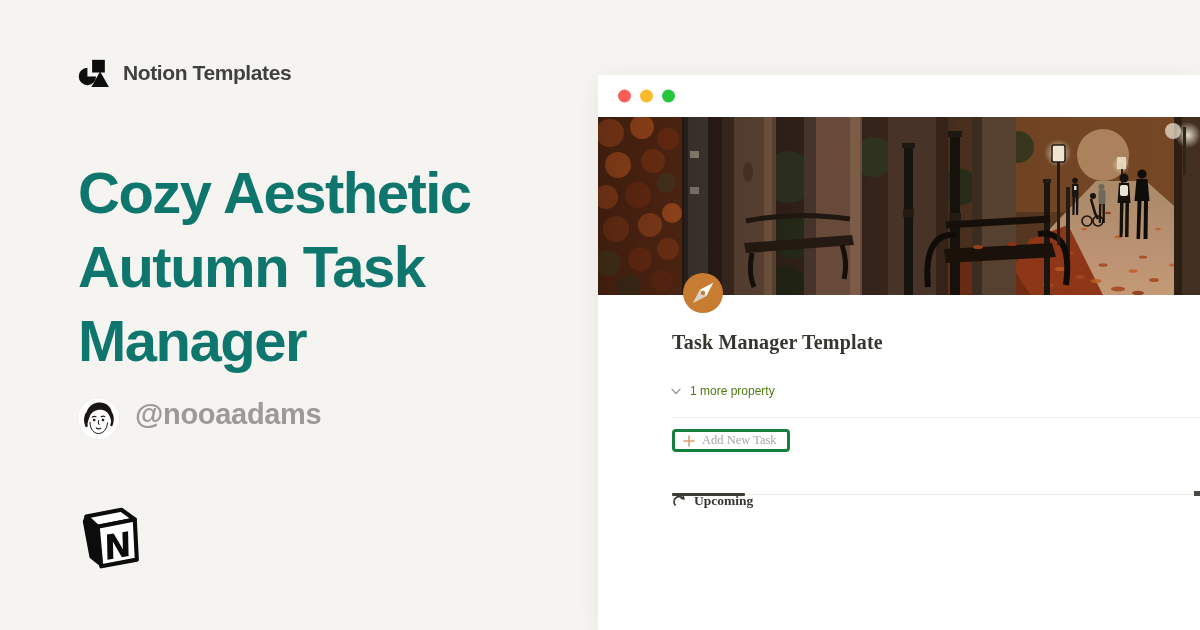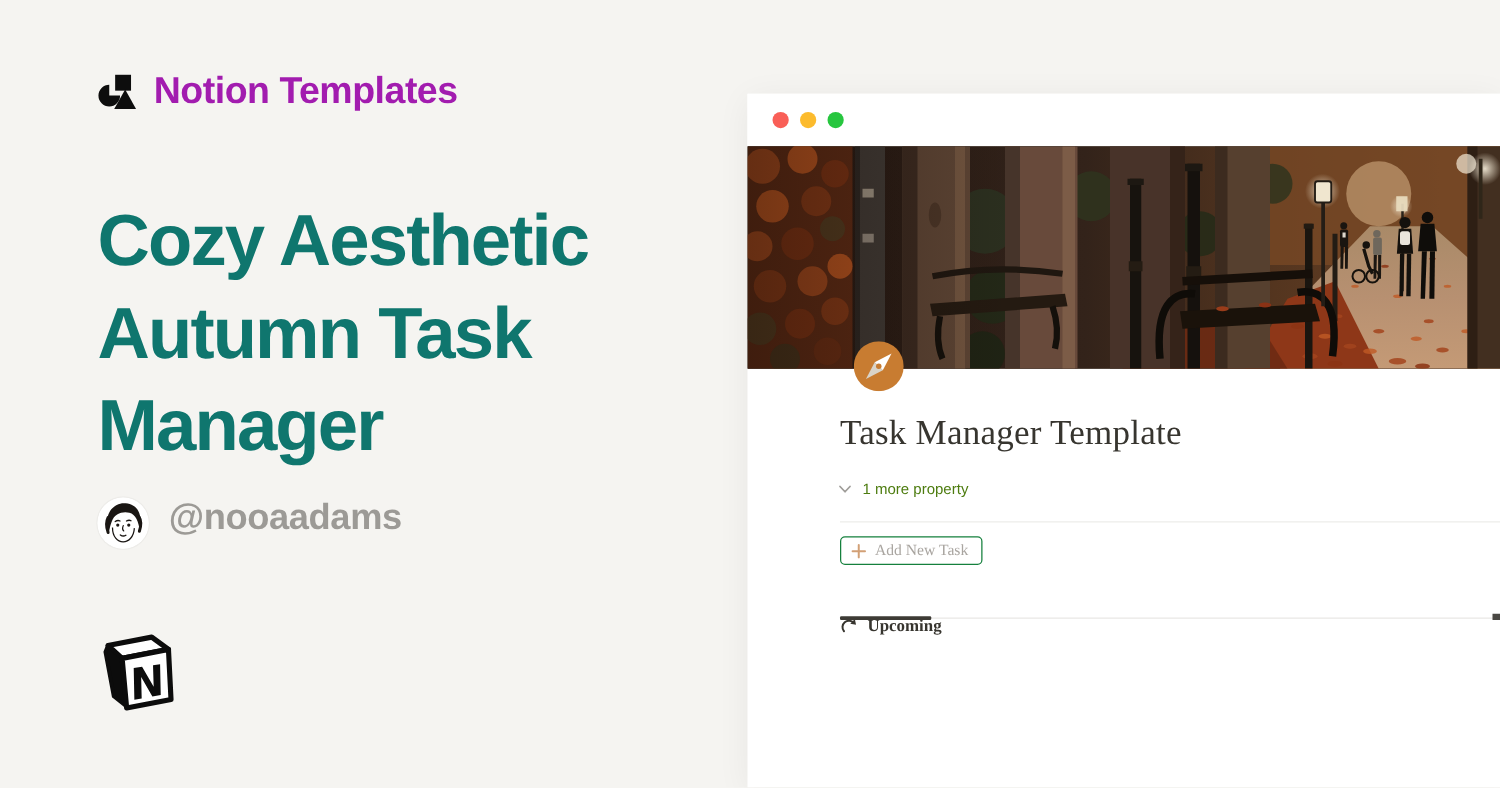--- a/index.html
+++ b/index.html
@@ -5,21 +5,21 @@
   * { margin:0; padding:0; box-sizing:border-box; }
   html,body { width:1200px; height:630px; }
   body {
     position:relative; overflow:hidden;
     background:#f5f4f1;
     font-family:"Liberation Sans","DejaVu Sans",sans-serif;
   }
   
   .brand { position:absolute; left:78px; top:56px; display:flex; align-items:center; gap:13px; }
   .brand svg { display:block; }
-  .brand-name { font-size:30px; font-weight:800; color:#a21caf; letter-spacing:-0.4px; }
+  .brand-name { font-size:21px; font-weight:800; color:#404040; letter-spacing:-0.4px; }
 
   .hero-title {
     position:absolute; left:78px; top:156px; width:480px;
     font-size:58px; line-height:1.28; font-weight:800;
     color:#0f766e; letter-spacing:-1.5px;
   }
 
   .author { position:absolute; left:78px; top:398px; display:flex; align-items:flex-start; gap:16px; }
   .avatar { width:41px; height:41px; border-radius:50%; background:#ffffff; overflow:hidden; box-shadow:0 0 0 1px rgba(0,0,0,0.03); }
   .author-handle { font-size:29px; font-weight:700; color:#9c9a96; letter-spacing:-0.3px; }
@@ -40,36 +40,36 @@
 
   .cover { position:relative; width:602px; height:178px; overflow:hidden; background:#32241a; }
   .cover svg { display:block; width:100%; height:100%; }
 
   .page-icon { position:absolute; left:85px; top:198px; width:40px; height:40px; }
   .page-icon svg { display:block; }
 
   .page-title {
     position:absolute; left:74px; top:256px;
     font-family:"Liberation Serif","DejaVu Serif",serif;
-    font-size:28px; font-weight:400; color:#37352f; letter-spacing:0.2px;
+    font-size:20px; font-weight:700; color:#37352f; letter-spacing:0.2px;
   }
 
   .prop-toggle {
     position:absolute; left:73px; top:309px;
     display:flex; align-items:center; gap:9px;
     font-size:12px; color:#4d7c0f;
   }
   .prop-toggle svg { display:block; }
 
   .divider { position:absolute; left:74px; right:0; top:342px; height:1px; background:#ededea; }
 
   .add-task {
     position:absolute; left:74px; top:354px; height:23px;
     display:inline-flex; align-items:center; gap:7px; padding:0 10px 0 8px;
-    background:#fff; border:1px solid #15803d; border-radius:4px; cursor:pointer;
+    background:#fff; border:3px solid #15803d; border-radius:4px; cursor:pointer;
     font-family:"Liberation Serif","DejaVu Serif",serif;
     font-size:12.5px; color:#a9a5a0;
   }
   .add-task svg { display:block; }
 
   .tab-row { position:absolute; left:74px; top:418px; display:flex; align-items:center; gap:8px;
     font-family:"Liberation Serif","DejaVu Serif",serif;
     font-size:13.5px; font-weight:700; color:#37352f; padding-bottom:9px; }
   .tab-row svg { display:block; }
   .tab-baseline { position:absolute; left:74px; right:0; top:419px; height:1px; background:#e9e8e5; }

